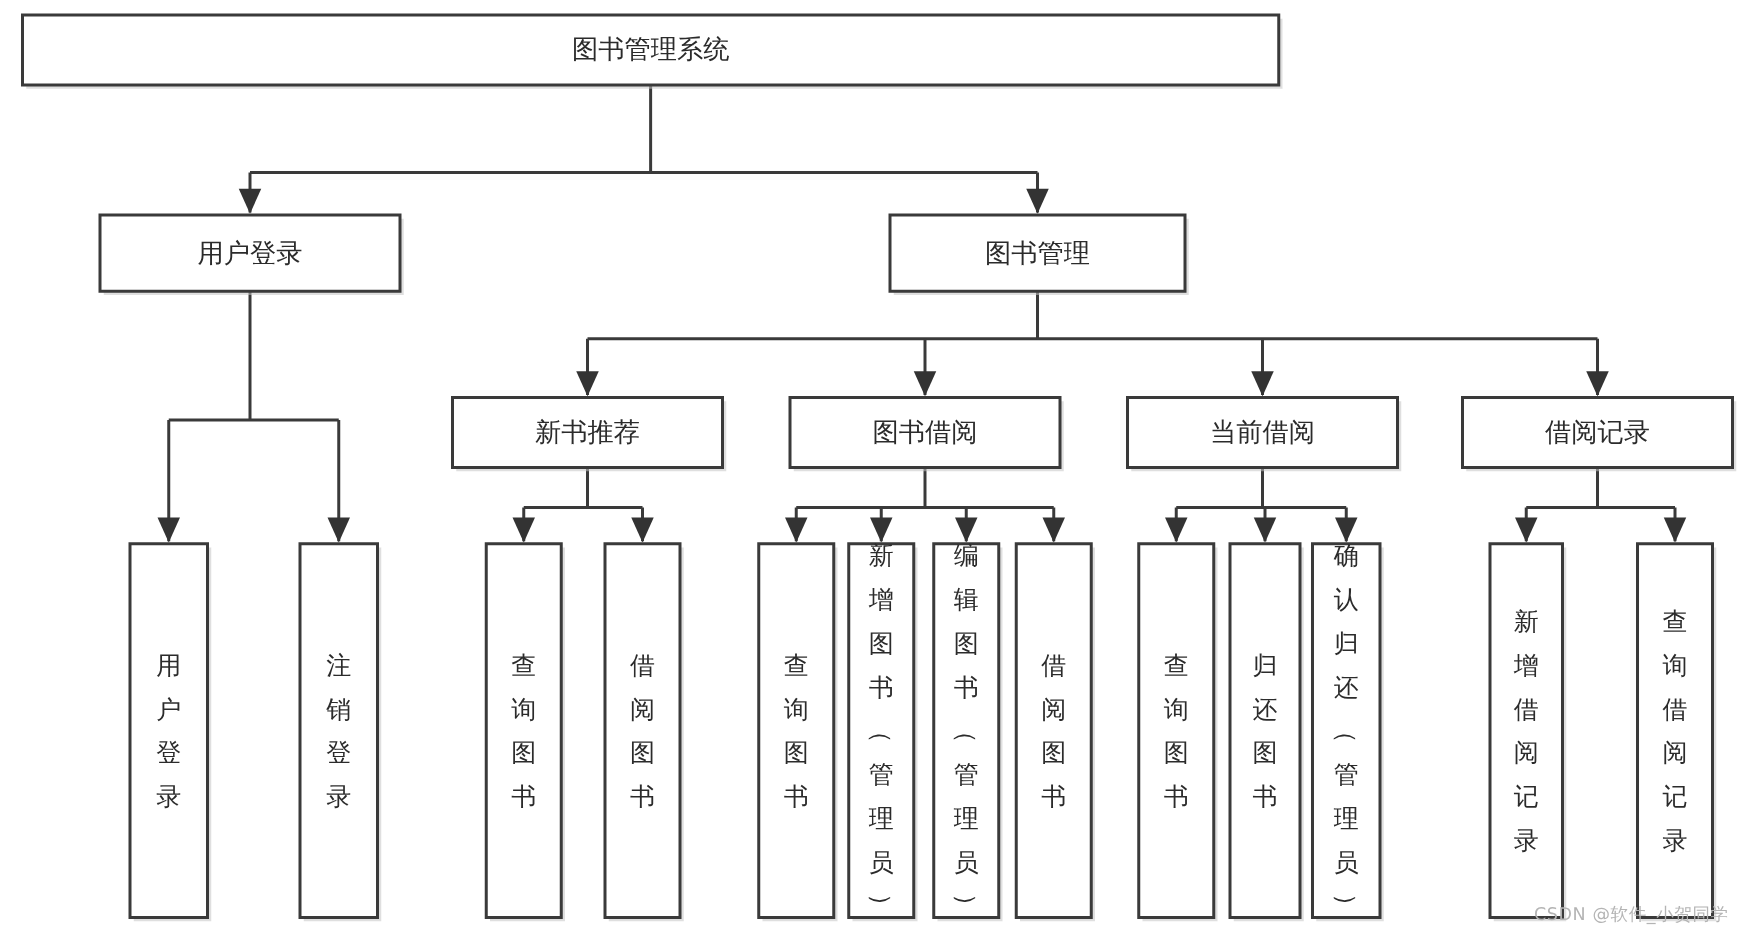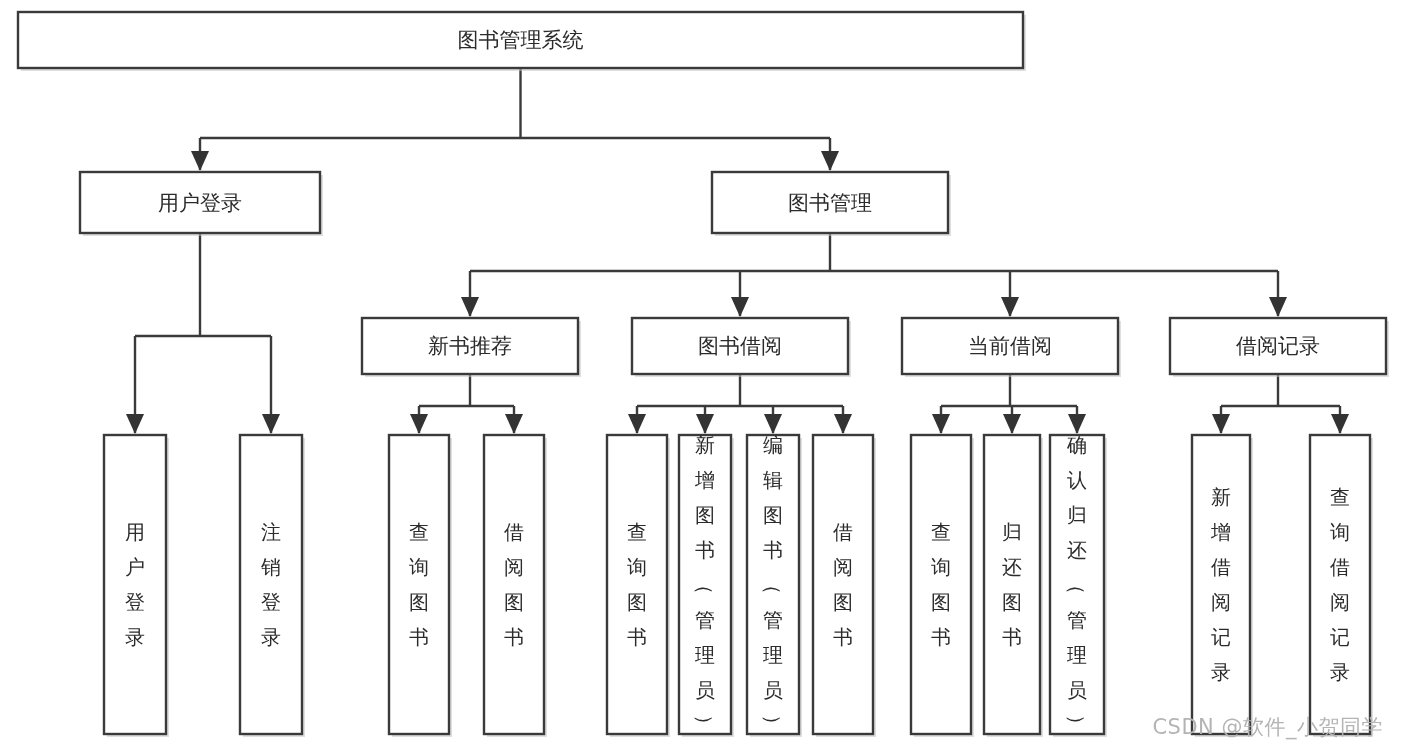--- a/index.html
+++ b/index.html
@@ -47,21 +47,21 @@
     font-family: "DejaVu Sans", "Liberation Sans", sans-serif;
     font-size: 20px;
     fill: #2b2b2b;
     text-anchor: middle;
   }
   .watermark {
     position: absolute;
     right: 8px;
     bottom: 6px;
     font-family: "DejaVu Sans", "Liberation Sans", sans-serif;
-    font-size: 21px;
+    font-size: 14px;
     color: #b4b4b4;
     letter-spacing: 0.5px;
     white-space: nowrap;
     pointer-events: none;
     margin-top: 35px;
   }
 </style>
 </head>
 <body>
 

